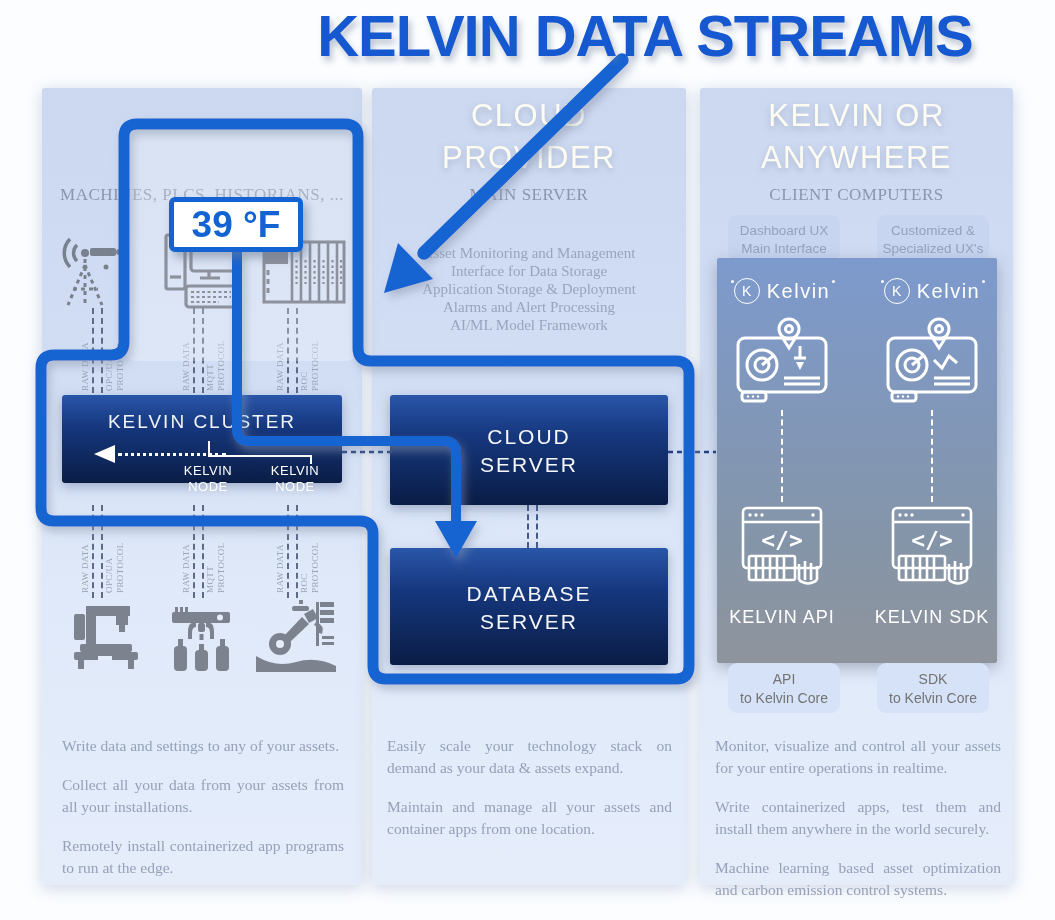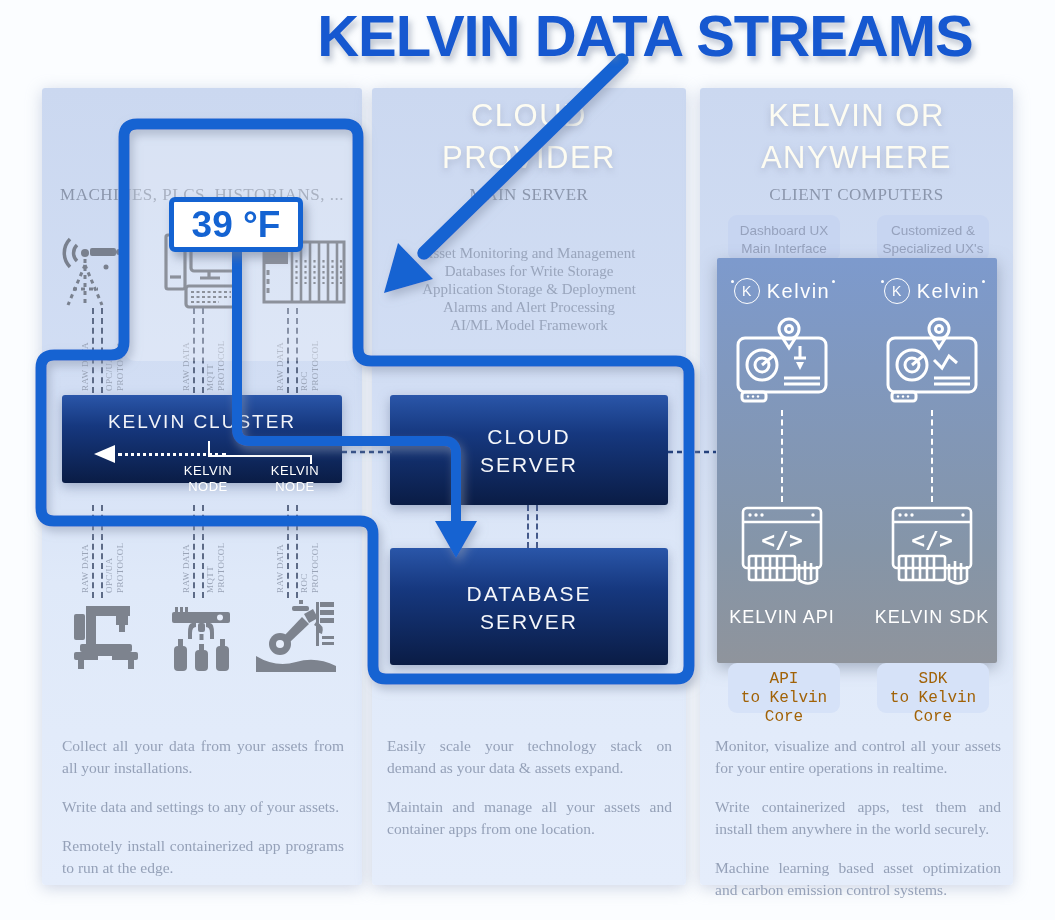--- a/index.html
+++ b/index.html
@@ -48,21 +48,21 @@
   .bracket-t2{position:absolute;left:248px;top:60px;height:9px;border-left:2px solid #fff;}
   .node{position:absolute;top:68px;width:70px;text-align:center;color:#fff;
     font-size:13px;line-height:16px;letter-spacing:.5px;}
   
   .features{position:absolute;top:156px;left:0;right:0;text-align:center;
     font-family:"Liberation Serif",serif;font-size:15px;line-height:18px;color:#99a5bc;}
   
   .tab{position:absolute;width:112px;text-align:center;border-radius:9px;box-sizing:border-box;
     font-size:13.5px;line-height:18px;color:#96a2bd;padding-top:7px;}
   .tab-top{top:127px;height:46px;background:#c7d5f1;}
-  .tab-bot{top:575px;height:50px;background:#d6e2f8;color:#a16207;font-size:16px;line-height:19px;font-family:Liberation Mono, monospace;}
+  .tab-bot{top:575px;height:50px;background:#d6e2f8;color:#737373;font-size:14px;line-height:19px;}
   #client-panel{position:absolute;left:17px;top:170px;width:280px;height:405px;border-radius:2px;
     background:linear-gradient(180deg,#7d9acd 0%,#8595a8 72%,#8f949c 100%);
     box-shadow:0 5px 16px rgba(115,128,150,.55);}
   .k-logo{position:absolute;top:20px;width:130px;text-align:center;color:#fff;}
   .k-circle{display:inline-block;width:24px;height:24px;border:1.6px solid #fff;border-radius:50%;
     line-height:24px;font-size:14px;font-weight:400;text-align:center;vertical-align:middle;margin-right:7px;}
   .k-text{font-size:20px;font-weight:300;letter-spacing:1.5px;vertical-align:middle;}
   .k-dot{display:inline-block;width:3px;height:3px;background:#fff;border-radius:50%;
     vertical-align:top;margin:2px 0 0 2px;}
   .wdash{position:absolute;top:152px;width:0;height:92px;border-left:2px dashed #fff;}
@@ -233,36 +233,36 @@
         <rect x="66" y="4" width="14" height="5"></rect>
           <rect x="66" y="12" width="14" height="5"></rect>
           <rect x="66" y="20" width="14" height="5"></rect>
         <rect x="62" y="4" width="3" height="44"></rect>
         <rect x="68" y="38" width="12" height="3"></rect>
           <rect x="68" y="44" width="12" height="3"></rect>
       </svg>
     </div>
 
     <div class="paras">
+      <p class="para">Write data and settings to any of your assets.</p>
       <p class="para">Collect all your data from your assets from all your installations.</p>
-      <p class="para">Write data and settings to any of your assets.</p>
       <p class="para">Remotely install containerized app programs to run at the edge.</p>
     </div>
   </div>
 
   <div class="panel" id="panel-middle">
     <div class="panel-title">
       <div>CLOUD</div>
       <div>PROVIDER</div>
     </div>
     <div class="panel-subtitle">MAIN SERVER</div>
 
     <div class="features">
       <div>Asset Monitoring and Management</div>
-      <div>Databases for Write Storage</div>
+      <div>Interface for Data Storage</div>
       <div>Application Storage &amp; Deployment</div>
       <div>Alarms and Alert Processing</div>
       <div>AI/ML Model Framework</div>
     </div>
 
     <div class="navy-box" style="left:18px;top:307px;width:278px;height:110px;">
       <div class="server-label" style="top:28px;">
         <div>CLOUD</div>
         <div>SERVER</div>
       </div>

